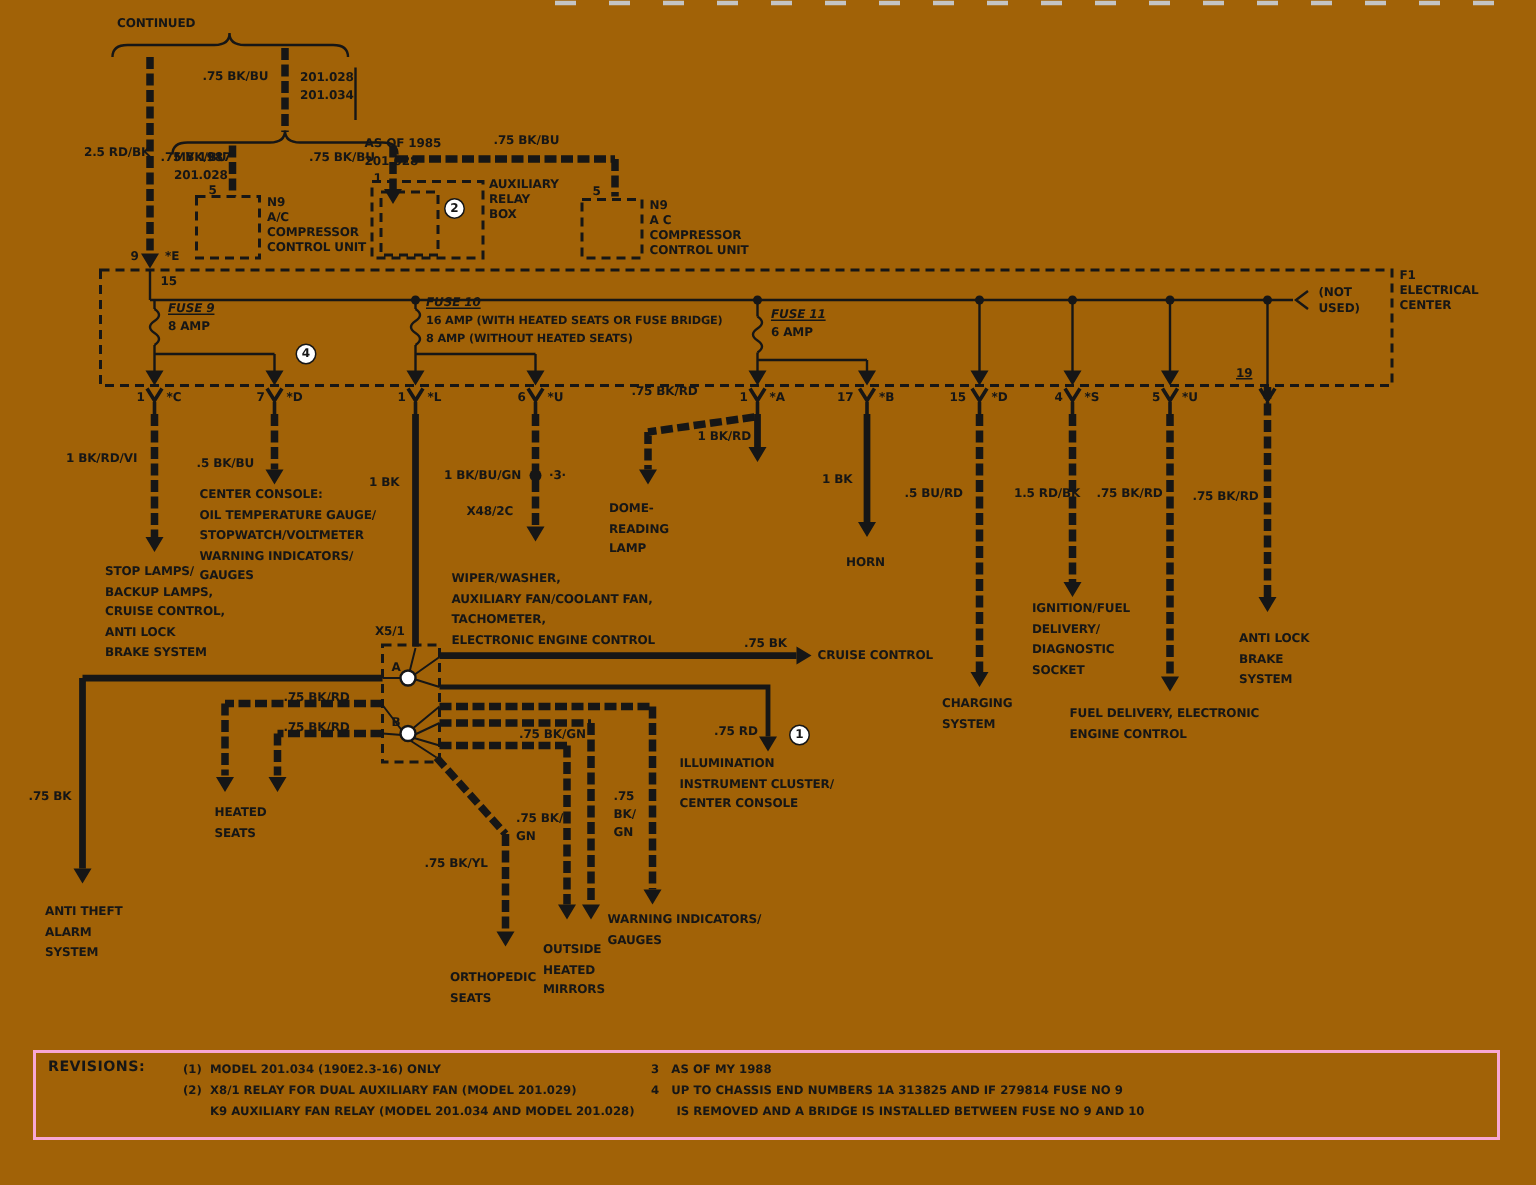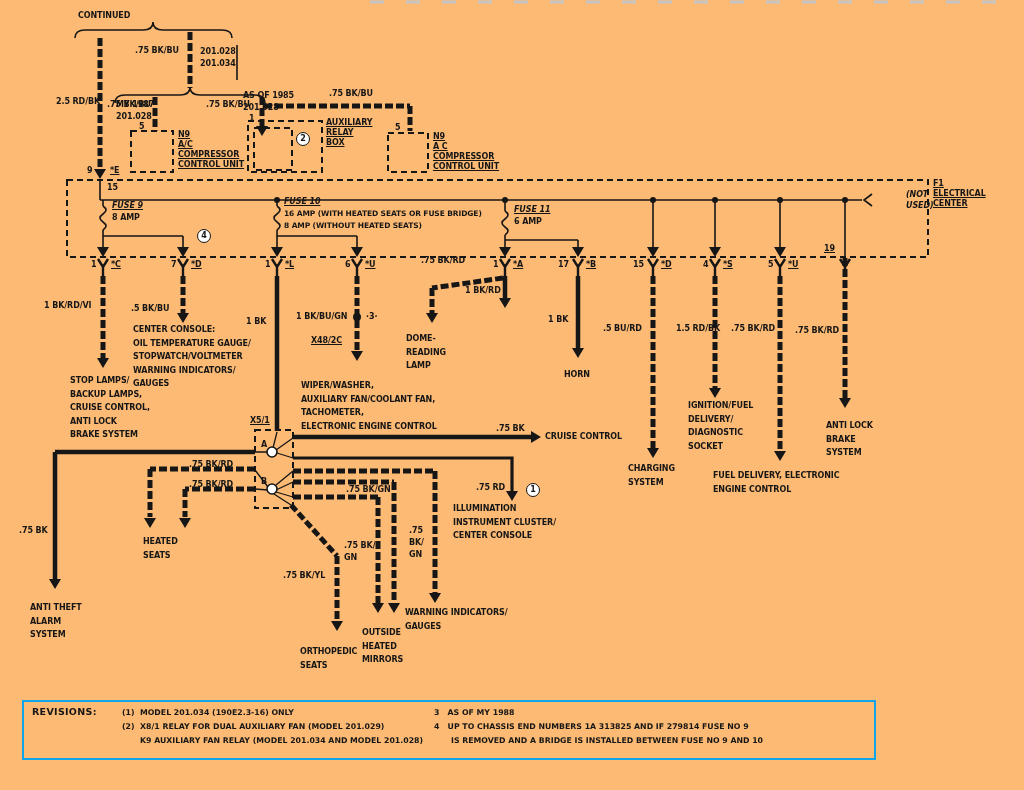--- a/index.html
+++ b/index.html
@@ -1,29 +1,29 @@
 <!DOCTYPE html>
 <html><head>
 <meta charset="utf-8">
 <style>
   html,body{margin:0;padding:0;background:#e8e8e8;}
-  #page{position:relative;width:1024px;height:790px;background:#fdba74;overflow:hidden;
+  #page{position:relative;width:1024px;height:790px;background:#a16207;overflow:hidden;
         font-family:"DejaVu Sans","Liberation Sans",sans-serif;color:#161616;}
   svg{position:absolute;left:0;top:0;}
   .lb{position:absolute;font-size:8px;font-weight:bold;line-height:12px;white-space:pre-line;
       letter-spacing:-0.1px;color:#161616;}
   .blk{line-height:13.5px;}
   .sm{font-size:7.5px;}
-  .u{text-decoration:underline;}
+  .u{}
   .fi{font-style:italic;text-decoration:underline;}
   .nn{line-height:10px;font-size:8px;}
   .vt{line-height:12px;}
   .circ{position:absolute;width:12px;height:12px;border:1.5px solid #161616;border-radius:50%;
         font-size:8px;font-weight:bold;line-height:12px;text-align:center;background:#fff;}
-  .revbox{position:absolute;left:22px;top:700px;width:854px;height:60px;border:2px solid #0ea5e9;box-sizing:border-box;text-decoration:underline;}
+  .revbox{position:absolute;left:22px;top:700px;width:978px;height:60px;border:2px solid #f9a8d4;box-sizing:border-box;text-decoration:underline;}
   .rev{position:absolute;font-size:7.8px;font-weight:bold;white-space:pre;color:#161616;}
   .revtitle{font-size:9.5px;letter-spacing:0.3px;}
   .w{stroke:#161616;stroke-width:4.5;fill:none;}
   .w2{stroke:#161616;stroke-width:3.2;fill:none;}
   .ws{stroke:#161616;stroke-width:5;fill:none;stroke-dasharray:8 3;}
   .t{stroke:#161616;stroke-width:1.6;fill:none;}
   .t2{stroke:#161616;stroke-width:1.3;fill:none;}
   .db{stroke:#161616;stroke-width:2;fill:none;stroke-dasharray:6 4;}
   .yc{stroke:#161616;stroke-width:2.4;fill:none;}
   .ar{fill:#161616;stroke:none;}
@@ -111,21 +111,21 @@
 A C
 COMPRESSOR
 CONTROL UNIT</div>
   <div class="circ" style="left:296px;top:132px;">2</div>
   <div class="lb" style="left:87px;top:165px;">9</div>
   <div class="lb u" style="left:110px;top:165px;">*E</div>
 
   <div class="lb nn u" style="left:933px;top:179px;">F1
 ELECTRICAL
 CENTER</div>
-  <div class="lb" style="left:906px;top:189px;line-height:11px;font-style:italic;">(NOT
+  <div class="lb" style="left:879px;top:189px;line-height:11px;">(NOT
 USED)</div>
   <div class="lb" style="left:107px;top:182px;">15</div>
   <div class="lb fi" style="left:112px;top:200px;">FUSE 9</div>
   <div class="lb" style="left:112px;top:212px;">8 AMP</div>
   <div class="lb fi" style="left:284px;top:196px;">FUSE 10</div>
   <div class="lb sm" style="left:284px;top:208px;">16 AMP (WITH HEATED SEATS OR FUSE BRIDGE)</div>
   <div class="lb sm" style="left:284px;top:220px;">8 AMP (WITHOUT HEATED SEATS)</div>
   <div class="lb fi" style="left:514px;top:204px;">FUSE 11</div>
   <div class="lb" style="left:514px;top:216px;">6 AMP</div>
   <div class="circ" style="left:197px;top:229px;">4</div>

